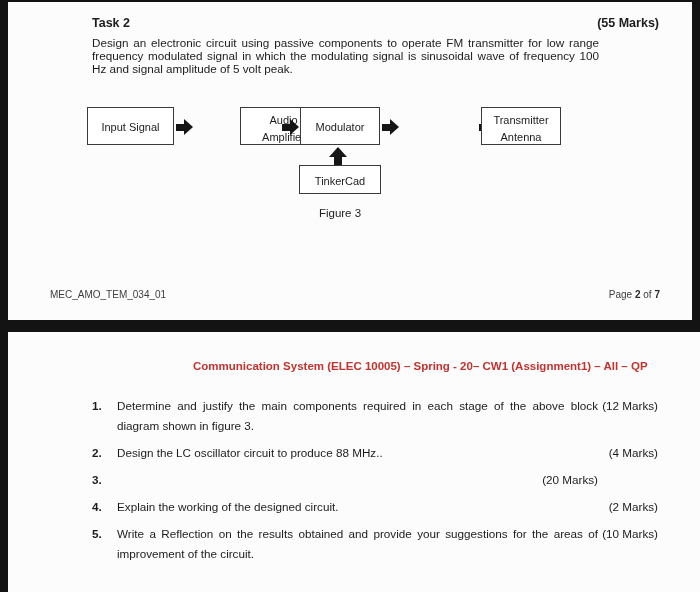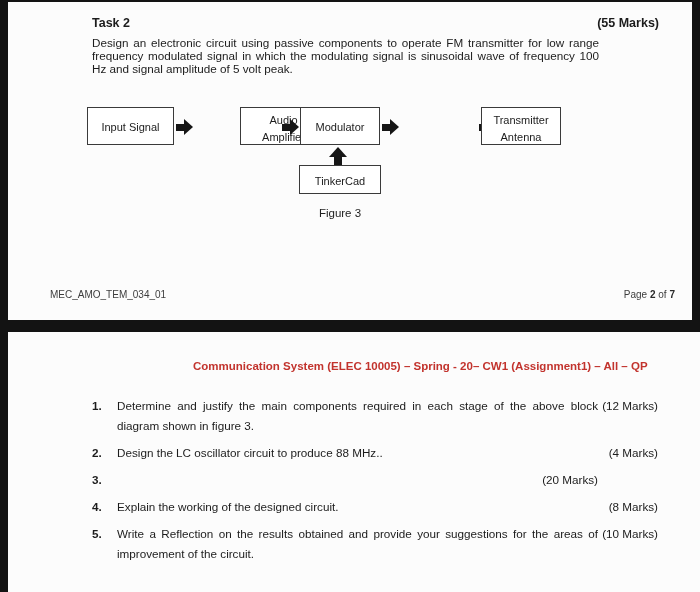--- a/index.html
+++ b/index.html
@@ -72,21 +72,21 @@
     border-right: 9px solid transparent;
   }
   .arrow-up .tail { width: 8px; height: 9px; background: #161616; }
 
   .figure-caption {
     position: absolute; left: 291px; top: 205px; width: 82px;
     text-align: center; font-size: 11.5px; color: #222222;
   }
 
   .page-footer {
-    position: absolute; left: 42px; right: 17px; top: 287px;
+    position: absolute; left: 42px; right: 32px; top: 287px;
     display: flex; justify-content: space-between;
     font-size: 10px; color: #3d3d3d;
   }
   .page-footer b { color: #2a2a2a; }
 
   
   .assignment-title {
     position: absolute; left: 185px; top: 28px;
     font-size: 11.5px; font-weight: bold; white-space: nowrap;
     color: #c2332d;
@@ -188,21 +188,21 @@
       <span class="q-text">Design the LC oscillator circuit to produce 88 MHz..</span>
       <span class="q-marks">(4 Marks)</span>
     </div>
     <div class="q-row">
       <span class="q-num">3.</span>
       <span class="q-marks">(20 Marks)</span>
     </div>
     <div class="q-row">
       <span class="q-num">4.</span>
       <span class="q-text">Explain the working of the designed circuit.</span>
-      <span class="q-marks">(8 Marks)</span>
+      <span class="q-marks">(2 Marks)</span>
     </div>
     <div class="q-row">
       <span class="q-num">5.</span>
       <span class="q-text">Write a Reflection on the results obtained and provide your suggestions for the areas of improvement of the circuit.</span>
       <span class="q-marks">(10 Marks)</span>
     </div>
   </div>
 </div>
 
 </body></html>

